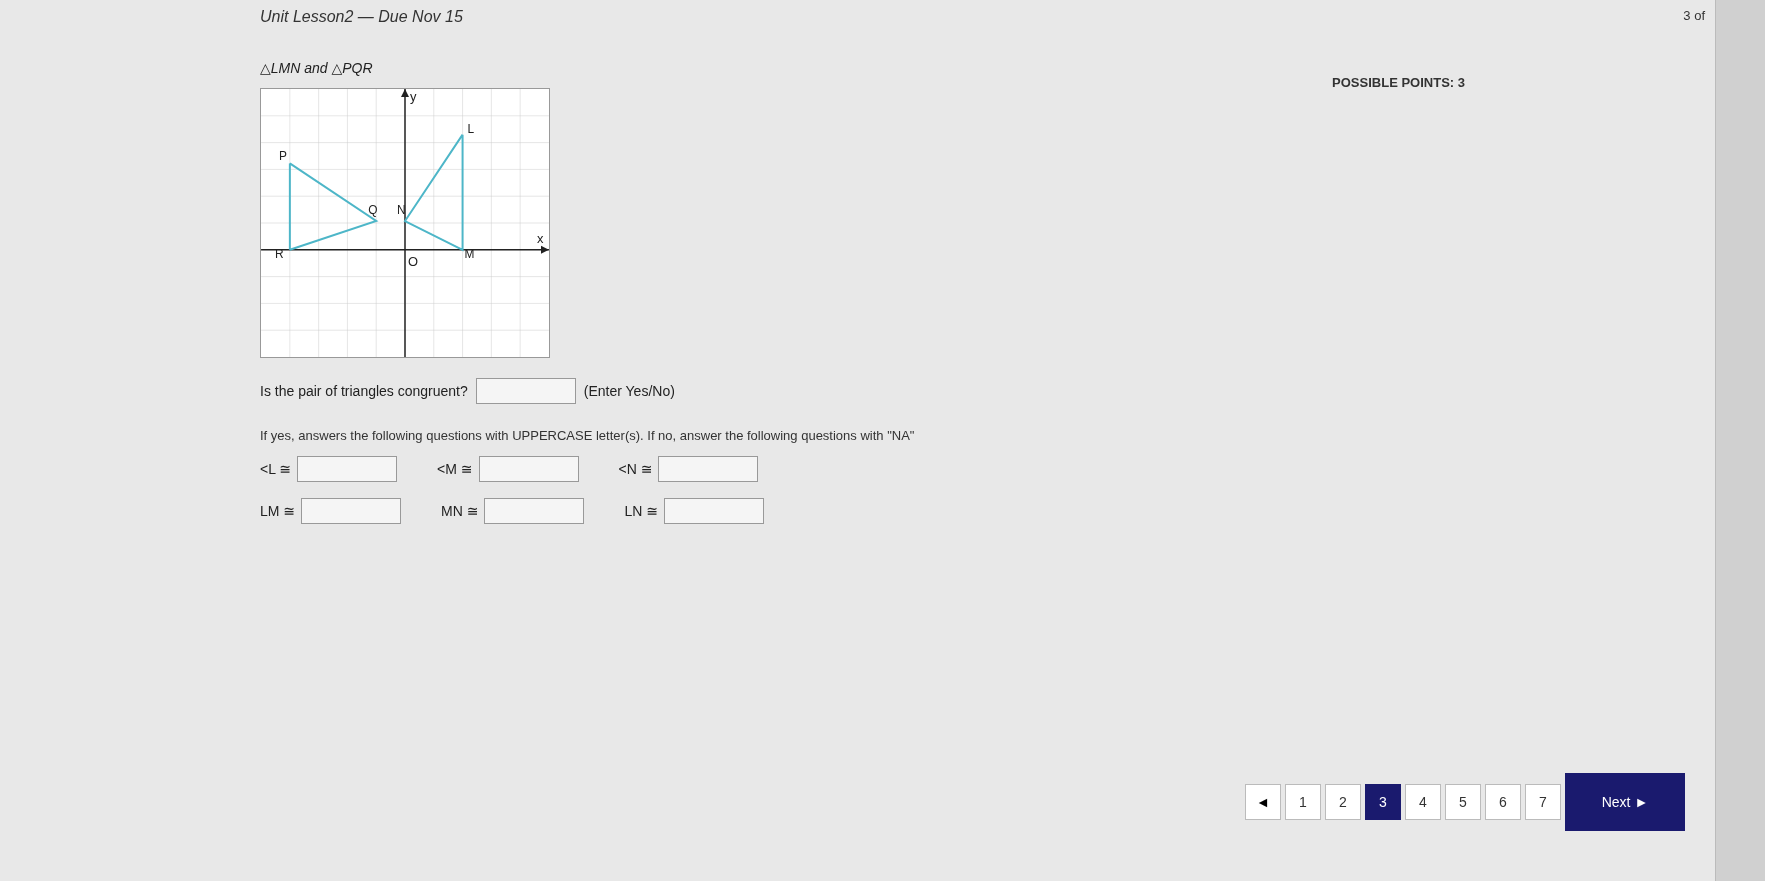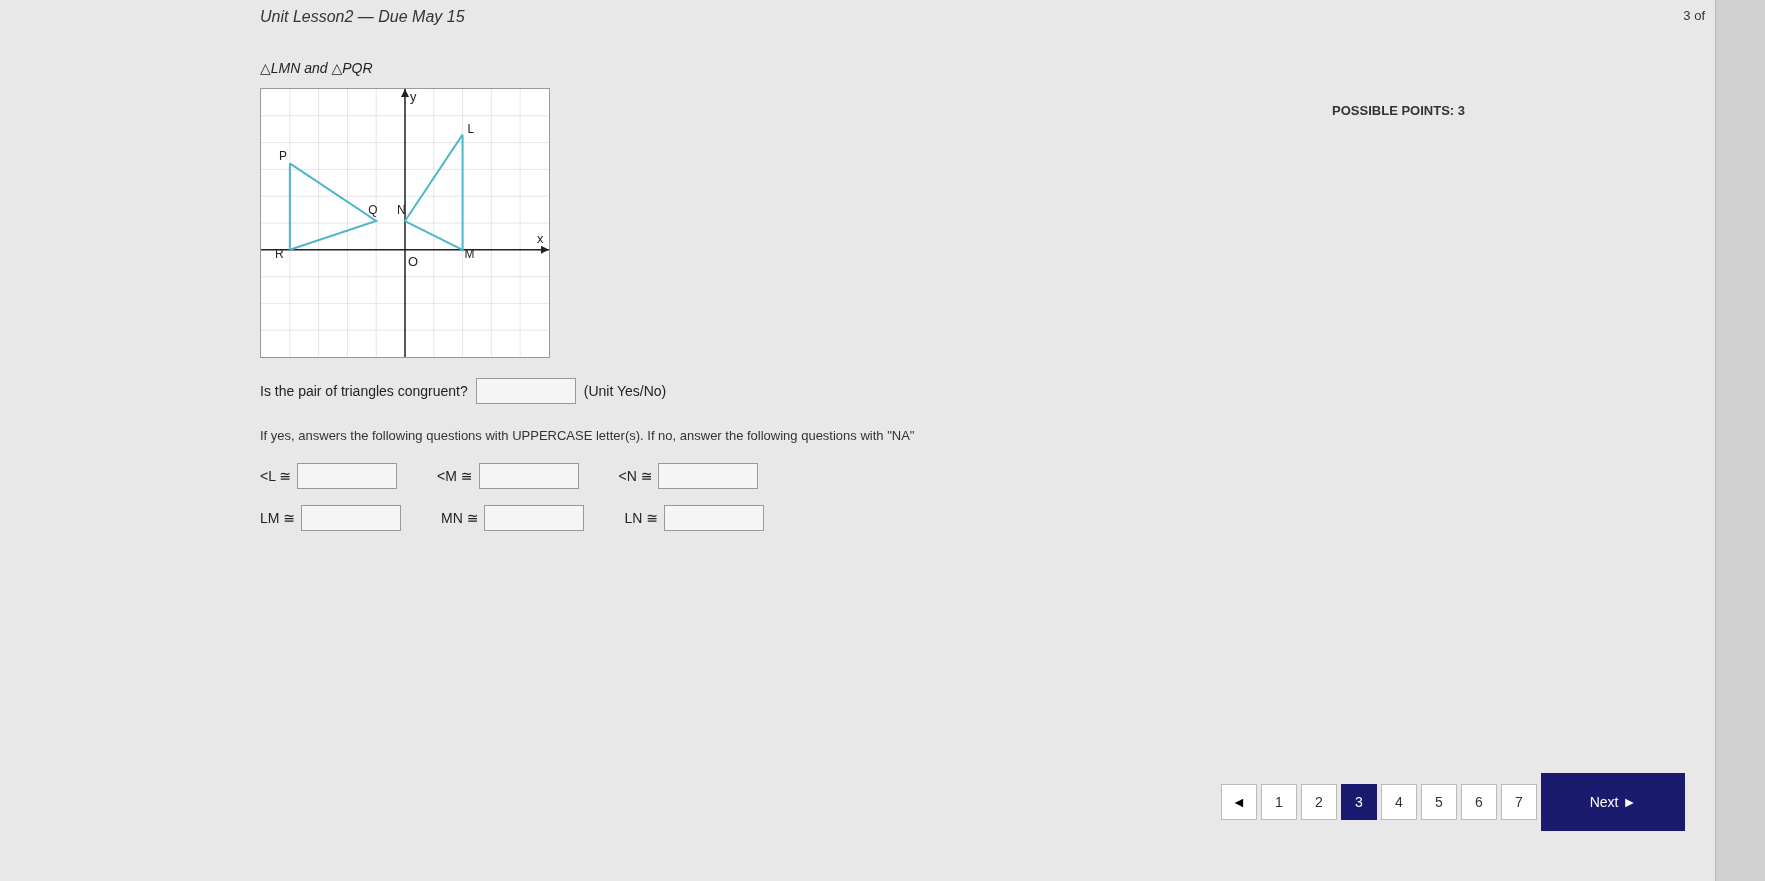--- a/index.html
+++ b/index.html
@@ -28,21 +28,20 @@
       text-align: right;
     }
 
     .possible-points {
       position: absolute;
       top: 75px;
       right: 300px;
       font-size: 13px;
       color: #333;
       font-weight: bold;
-      margin-top: 28px;
     }
 
     .main-content {
       position: absolute;
       top: 60px;
       left: 260px;
       width: 1200px;
     }
 
     .problem-header {
@@ -77,21 +76,21 @@
       width: 100px;
       height: 26px;
       border: 1px solid #999;
       background: #f5f5f5;
       padding: 2px 4px;
       font-size: 13px;
     }
 
     .instruction-text {
       font-size: 13px;
-      margin-bottom: 20px;
+      margin-bottom: 13px;
       color: #333;
     }
 
     .angle-row {
       display: flex;
       align-items: center;
       gap: 40px;
       margin-bottom: 16px;
     }
 
@@ -143,21 +142,21 @@
     }
 
     .next-btn {
       background: #1a1a6e;
       color: white;
       border: none;
       padding: 8px 20px;
       cursor: pointer;
       font-size: 14px;
       height: 58px;
-      width: 144px;
+      width: 120px;
       display: flex;
       align-items: center;
       justify-content: center;
       gap: 6px;
     }
 
     .prev-btn {
       width: 36px;
       height: 36px;
       border: 1px solid #bbb;
@@ -188,21 +187,21 @@
       color: #333;
     }
   </style>
 </head>
 <body>
 
 <div class="page-wrapper">
 
   <div class="top-bar">3 of</div>
 
-  <div class="title-text">Unit Lesson2 — Due May 15</div>
+  <div class="title-text">Unit Lesson2 — Due Nov 15</div>
 
   <div class="possible-points">POSSIBLE POINTS: 3</div>
 
   <div class="main-content">
 
     <div class="problem-header">
       <span style="font-style:normal;">△</span><span><i>LMN</i></span>
       <span> and </span>
       <span style="font-style:normal;">△</span><span><i>PQR</i></span>
     </div>
@@ -251,21 +250,21 @@
         <text x="137" y="126" font-size="12" fill="#222">N</text>
         <text x="208" y="44" font-size="12" fill="#222">L</text>
         <text x="205" y="170" font-size="12" fill="#222">M</text>
         <text x="14" y="170" font-size="12" fill="#222">R</text>
       </svg>
     </div>
 
     <div class="question-row">
       <span>Is the pair of triangles congruent?</span>
       <input type="text" class="text-input" value="" style="">
-      <span>(Unit Yes/No)</span>
+      <span>(Enter Yes/No)</span>
     </div>
 
     <div class="instruction-text">If yes, answers the following questions with UPPERCASE letter(s).  If no, answer the following questions with "NA"</div>
 
     <div class="angle-row">
       <div class="angle-item">
         <span>&lt;L ≅</span>
         <input type="text" class="text-input" value="" style="">
       </div>
       <div class="angle-item">

